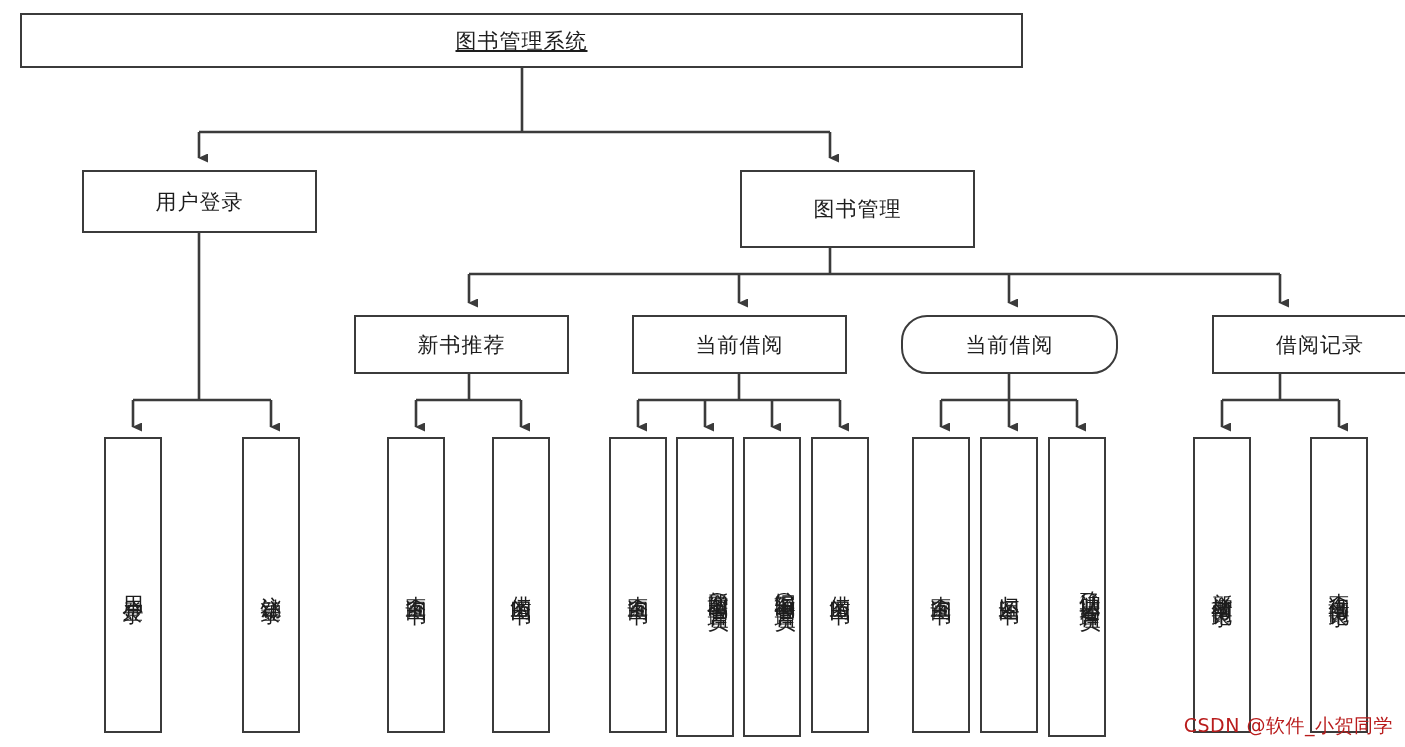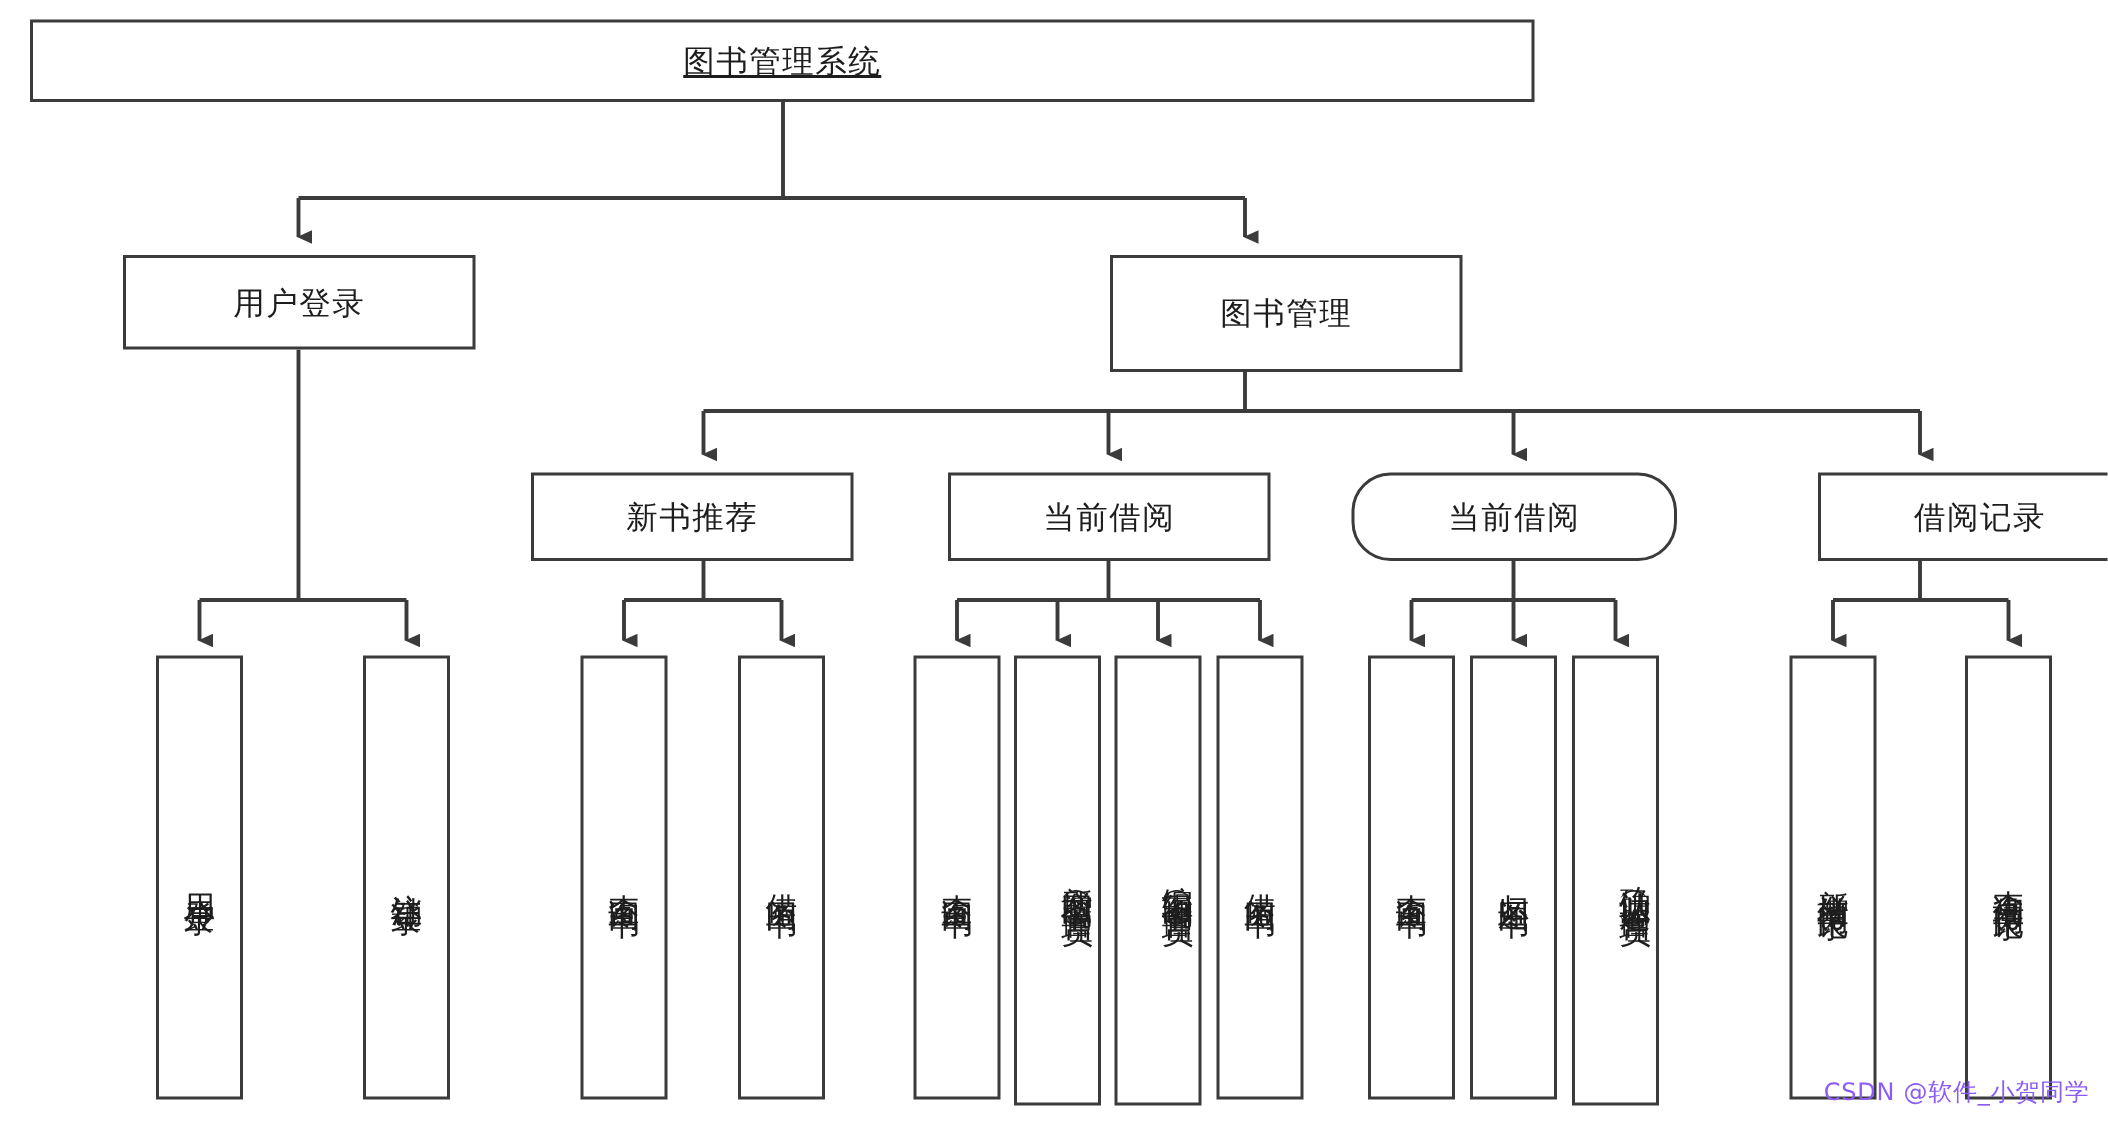--- a/index.html
+++ b/index.html
@@ -57,22 +57,22 @@
     align-items: center;
   }
   .node-label {
     display: block;
     white-space: nowrap;
   }
   #watermark {
     position: absolute;
     right: 12px;
     bottom: 8px;
-    font-size: 16px;
-    color: #8b5cf6;
+    font-size: 19px;
+    color: #b91c1c;
     letter-spacing: 0.5px;
     white-space: nowrap;
     text-align: center;
   }
 </style>
 </head>
 <body>
 
 <div id="diagram-root">
 

